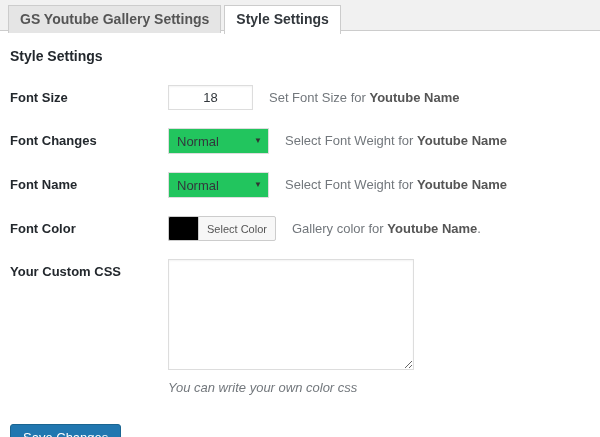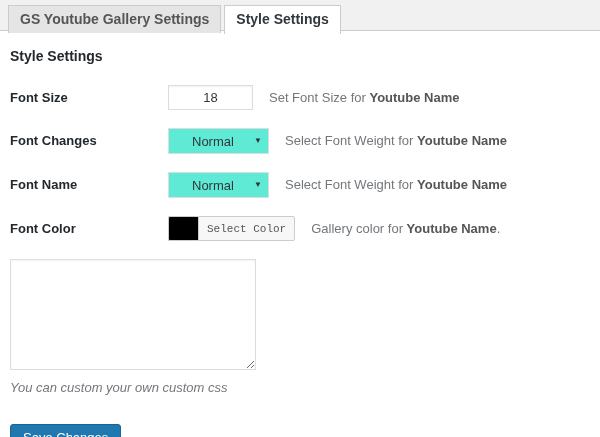--- a/index.html
+++ b/index.html
@@ -82,41 +82,40 @@
   }
   .select-wrap {
     position: relative;
     width: 101px; height: 26px;
   }
   select.wp-select {
     -webkit-appearance: none;
     appearance: none;
     width: 100%; height: 100%;
     border: 1px solid #ddd;
-    background: #5eead4;
-    font-size: 13px;
-    color: #32373c;
-    padding: 0 20px 0 23px;
+    background: #22c55e;
+    font-size: 13px;
+    color: #32373c;
+    padding: 0 20px 0 8px;
     border-radius: 0;
     font-family: "Liberation Sans", sans-serif;
   }
   .select-caret {
     position: absolute;
     right: 7px; top: 9px;
     font-size: 8px;
     color: #333;
     pointer-events: none;
     line-height: 1;
   }
   .color-picker-btn {
     display: inline-flex;
     align-items: stretch;
     height: 25px;
     cursor: pointer;
-    font-family: Liberation Mono, monospace;
   }
   .color-swatch {
     width: 30px;
     background: var(--swatch);
     border: 1px solid #ccc;
     border-right: none;
     border-radius: 2px 0 0 2px;
   }
   .color-btn-label {
     display: flex;
@@ -213,20 +212,21 @@
       <span class="color-picker-btn">
         <span class="color-swatch"></span>
         <span class="color-btn-label">Select Color</span>
       </span>
     </div>
     <div class="help-text"><span>Gallery color for </span><b>Youtube Name</b><span>.</span></div>
   </div>
 
   
   <div class="form-row" style="margin-bottom:0;">
+    <div class="row-label">Your Custom CSS</div>
     <div>
       <textarea class="custom-css" style=""></textarea>
-      <div class="textarea-help">You can custom your own custom css</div>
+      <div class="textarea-help">You can write your own color css</div>
     </div>
   </div>
 
   <button class="save-btn">Save Changes</button>
 </div>
 
 </body></html>

